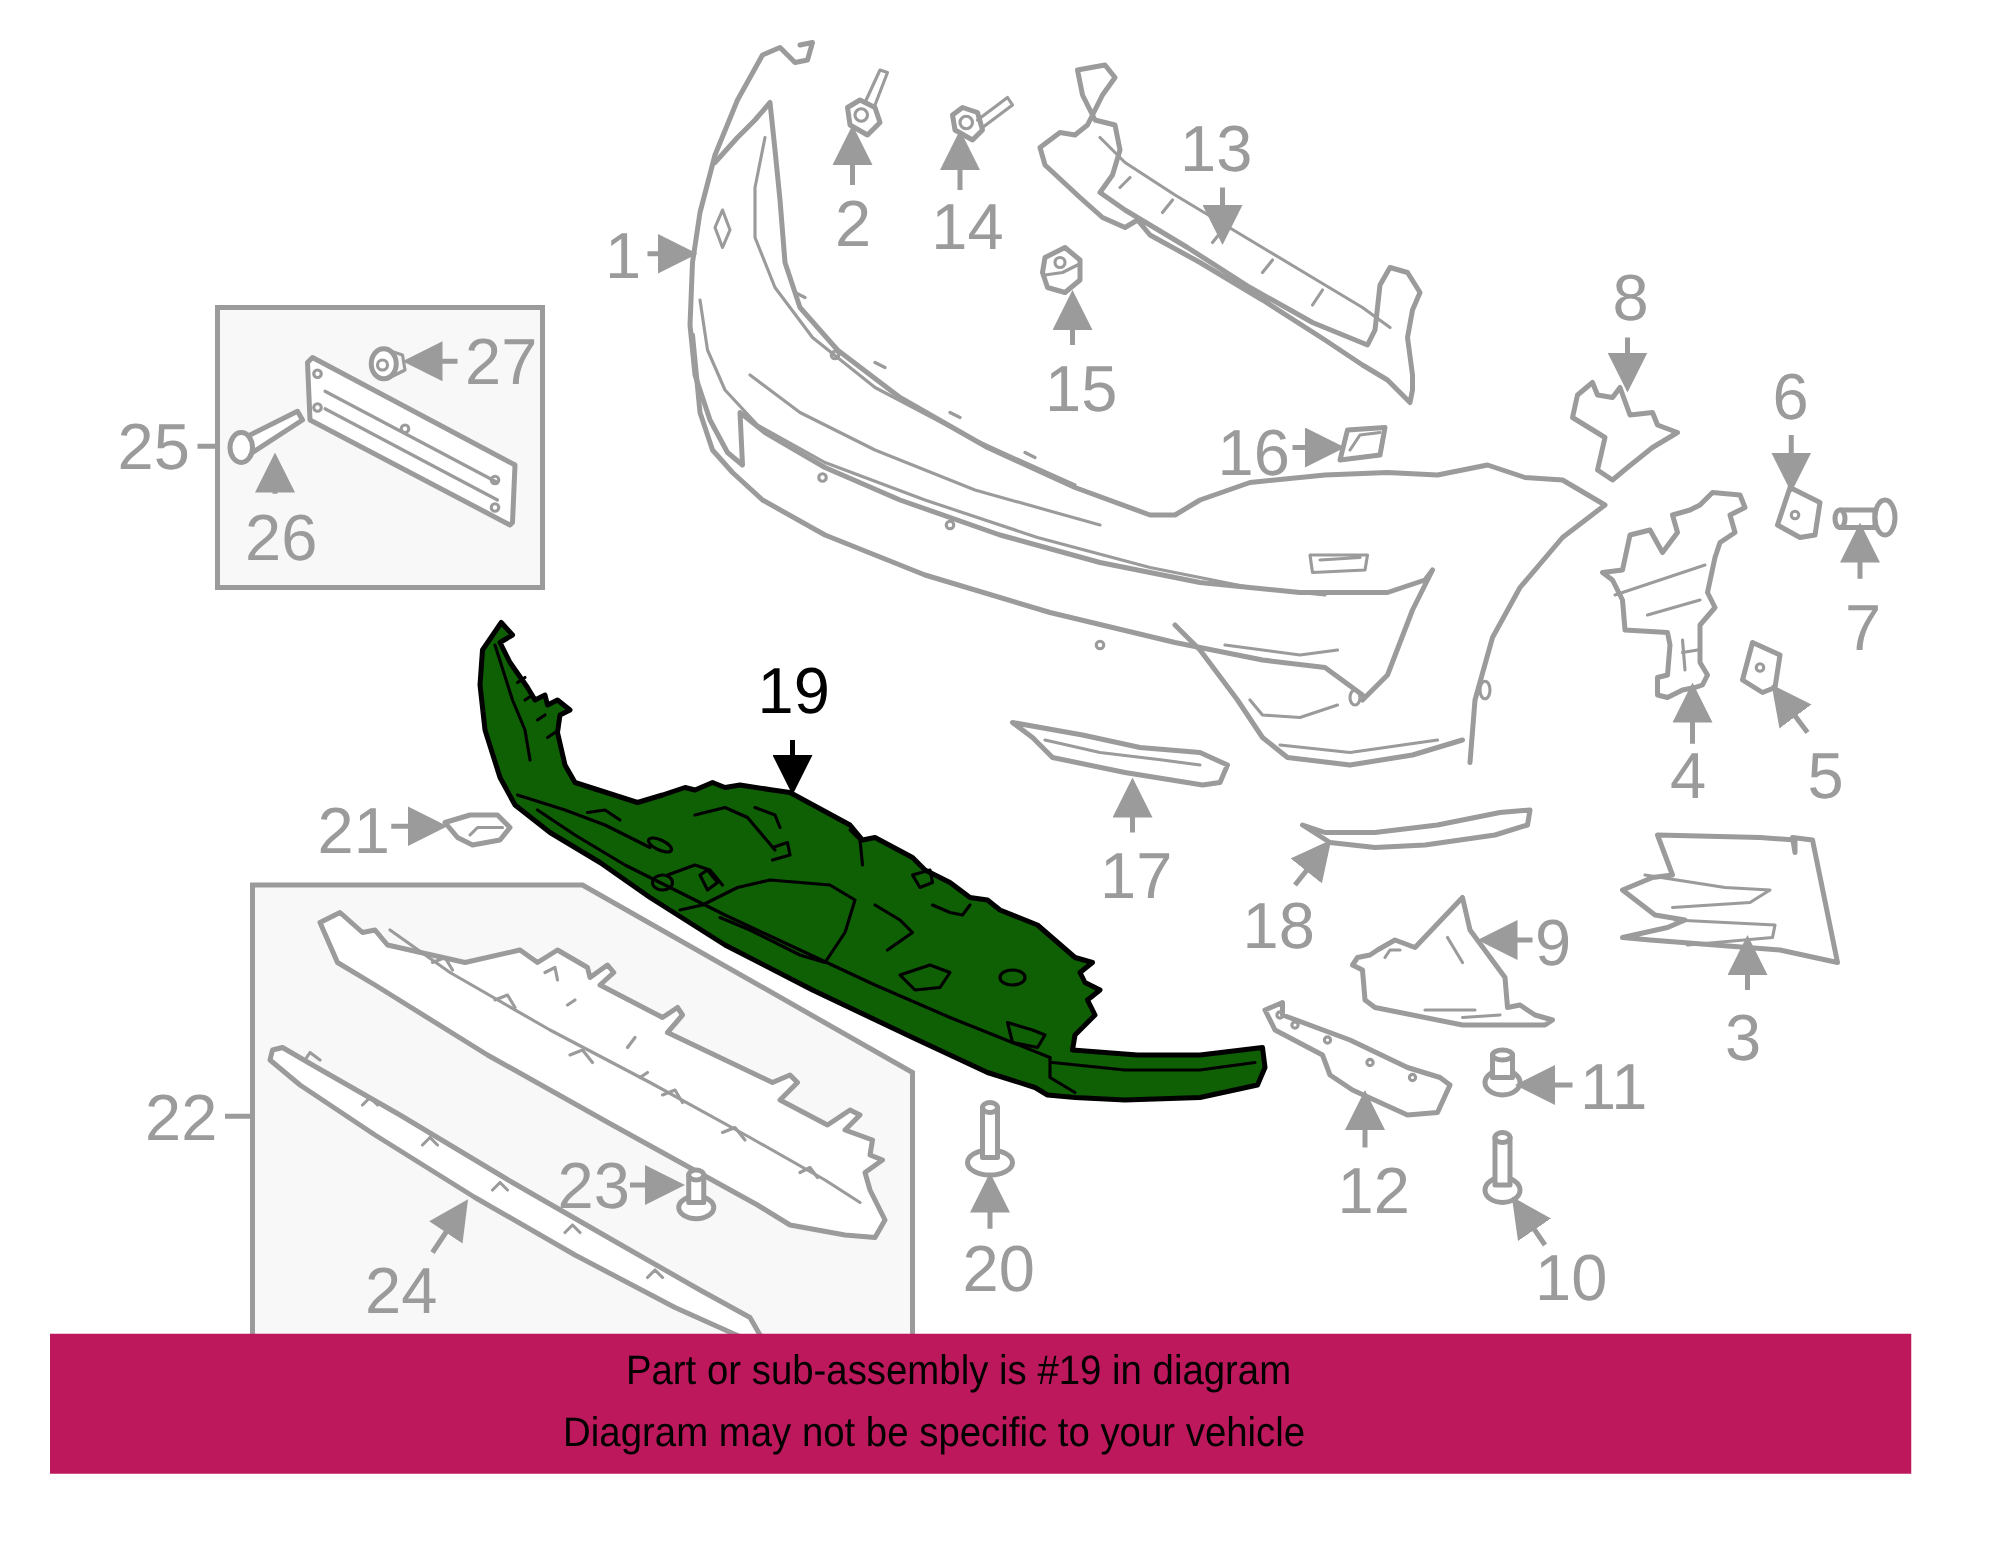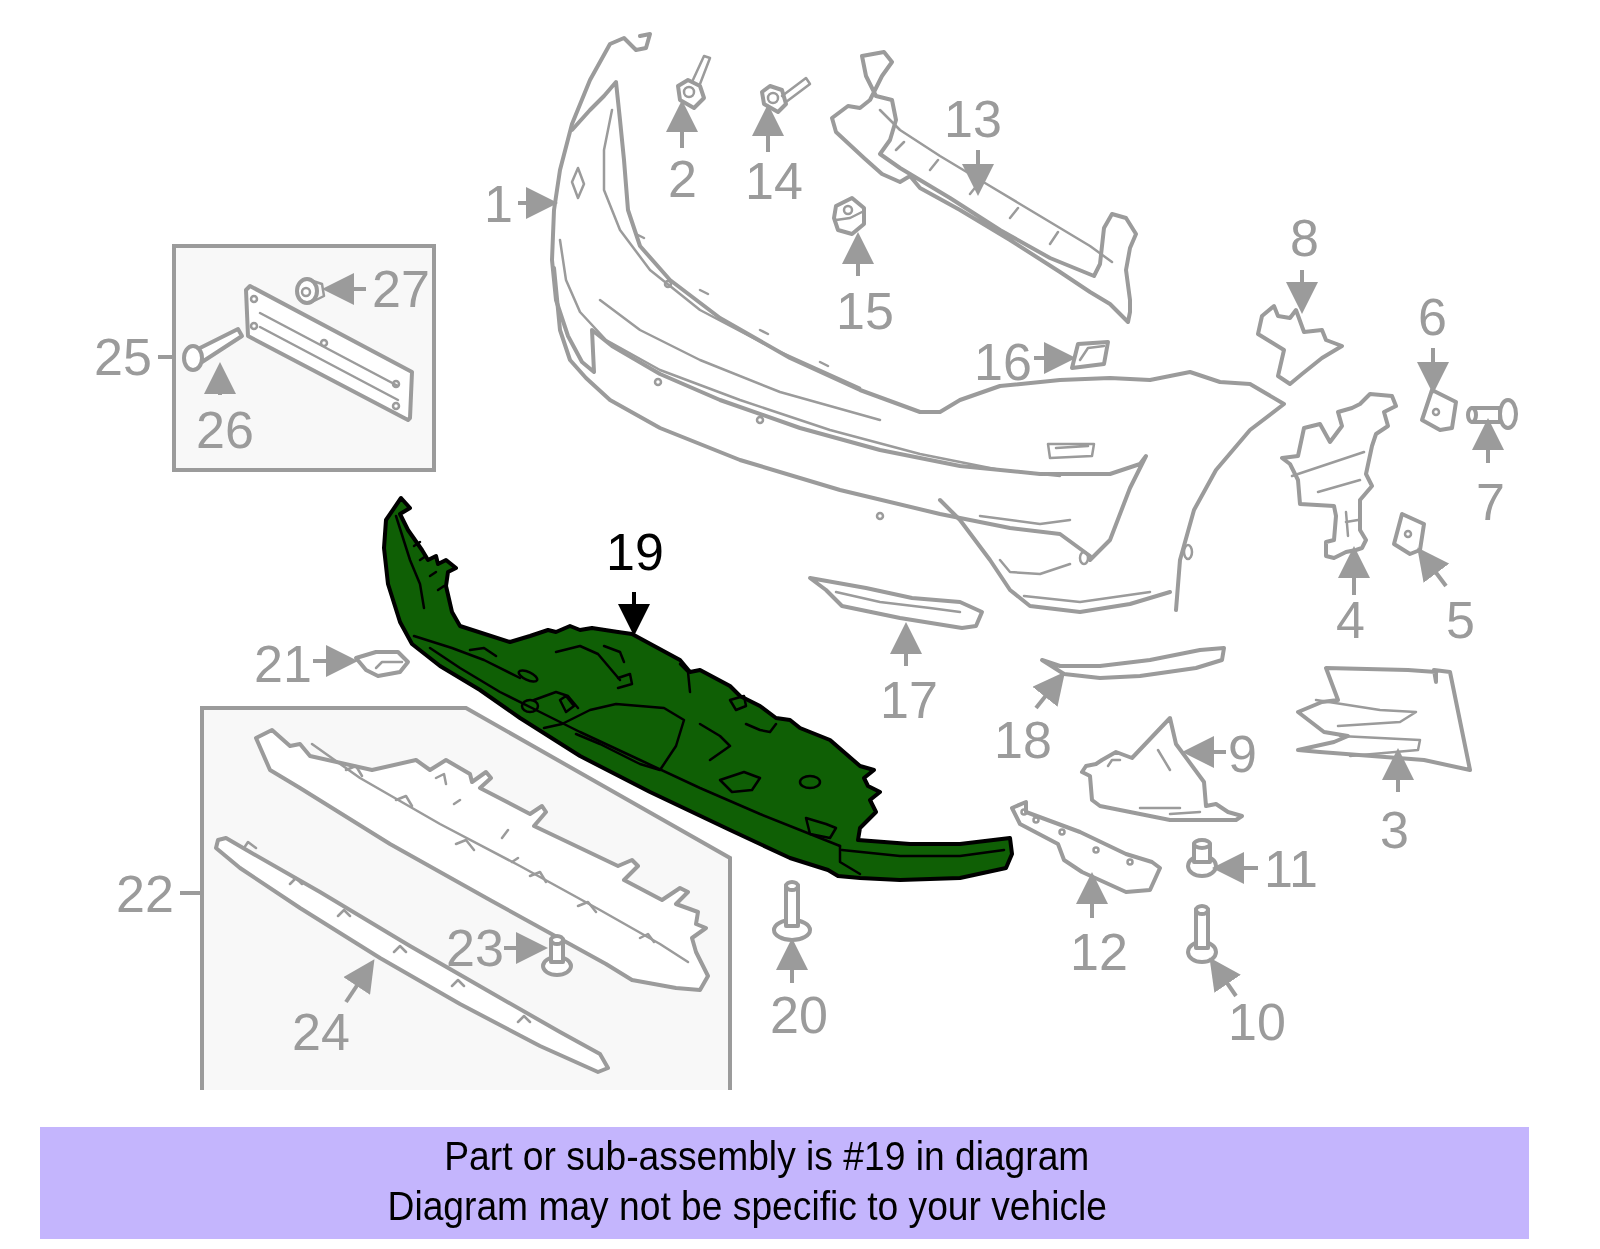--- a/index.html
+++ b/index.html
@@ -11,23 +11,23 @@
   .part-fill { fill: #ffffff; stroke: #9b9b9b; stroke-width: 4; stroke-linejoin: round; }
   .box { fill: #f8f8f8; stroke: #9b9b9b; stroke-width: 4; }
   .leader { stroke: #9b9b9b; stroke-width: 4; fill: none; }
   .arrowhead { fill: #9b9b9b; }
   .callout { font-family: "Liberation Sans", sans-serif; font-size: 52px; fill: #9b9b9b; }
   .hl-fill { fill: #0f5f05; stroke: #000; stroke-width: 4; stroke-linejoin: round; }
   .hl-line { fill: none; stroke: #000; stroke-width: 2.5; stroke-linejoin: round; stroke-linecap: round; }
   .hl-callout { font-family: "Liberation Sans", sans-serif; font-size: 52px; fill: #000; }
   .hl-leader { stroke: #000; stroke-width: 4; }
   .hl-arrowhead { fill: #000; }
-  #banner { position: absolute; left: 40px; top: 1127px; width: 1489px; height: 112px;
-            background: #c4b5fd; text-align: center; color: #000;
-            font-family: "Liberation Sans", sans-serif; font-size: 40px; line-height: 50px; }
+  #banner { position: absolute; left: 40px; top: 1067px; width: 1489px; height: 112px;
+            background: #be185d; text-align: center; color: #000;
+            font-family: "Liberation Sans", sans-serif; font-size: 33px; line-height: 50px; }
   #banner .line1 { position: absolute; left: 0; right: 0; top: 4px; padding-right: 38px; transform: scaleX(0.93); }
   #banner .line2 { position: absolute; left: 0; right: 0; top: 54px; padding-right: 80px; transform: scaleX(0.93); }
 </style>
 </head>
 <body>
 
 <svg id="diagram" viewBox="0 0 1600 1090" xmlns="http://www.w3.org/2000/svg">
   <defs>
     <marker id="ah" markerWidth="8" markerHeight="8" refX="6" refY="4" orient="auto" markerUnits="strokeWidth">
       <path d="M0,0 L8,4 L0,8 z" class="arrowhead"></path>

